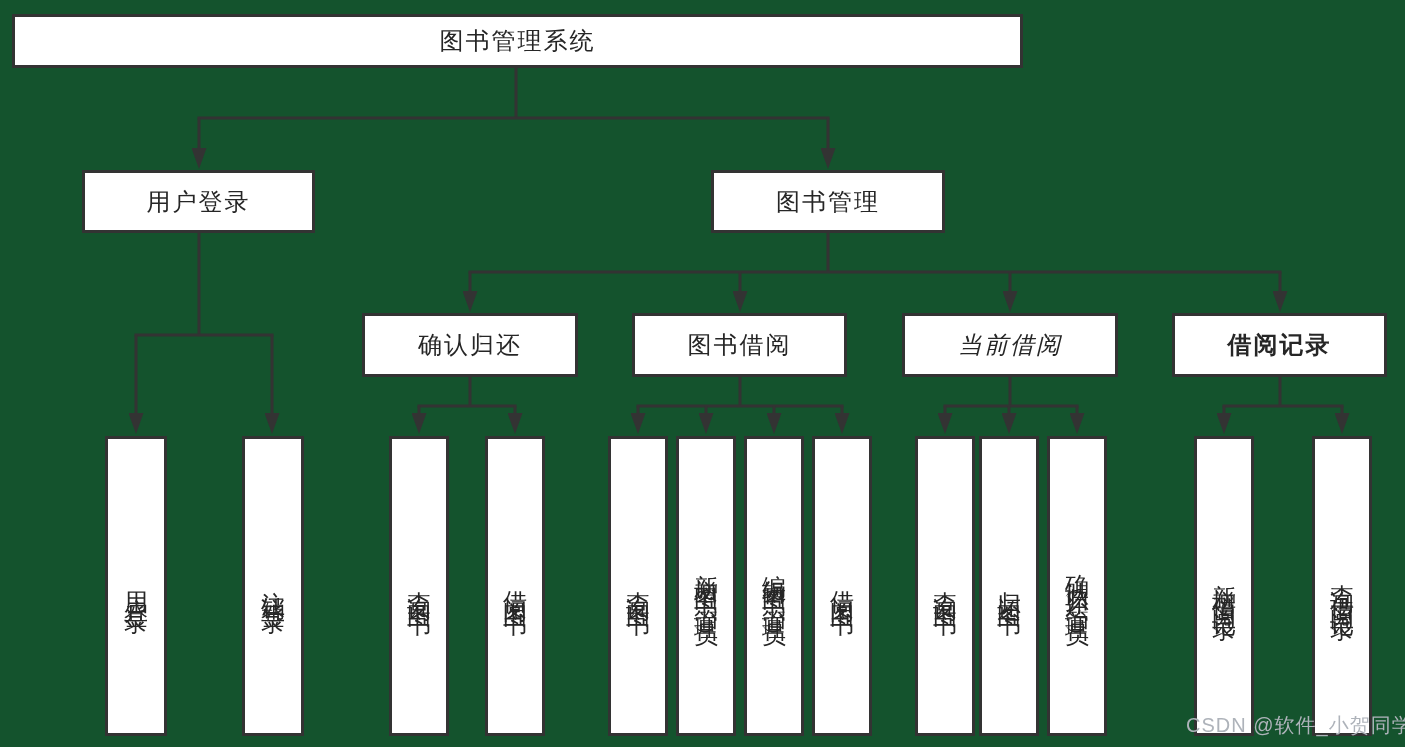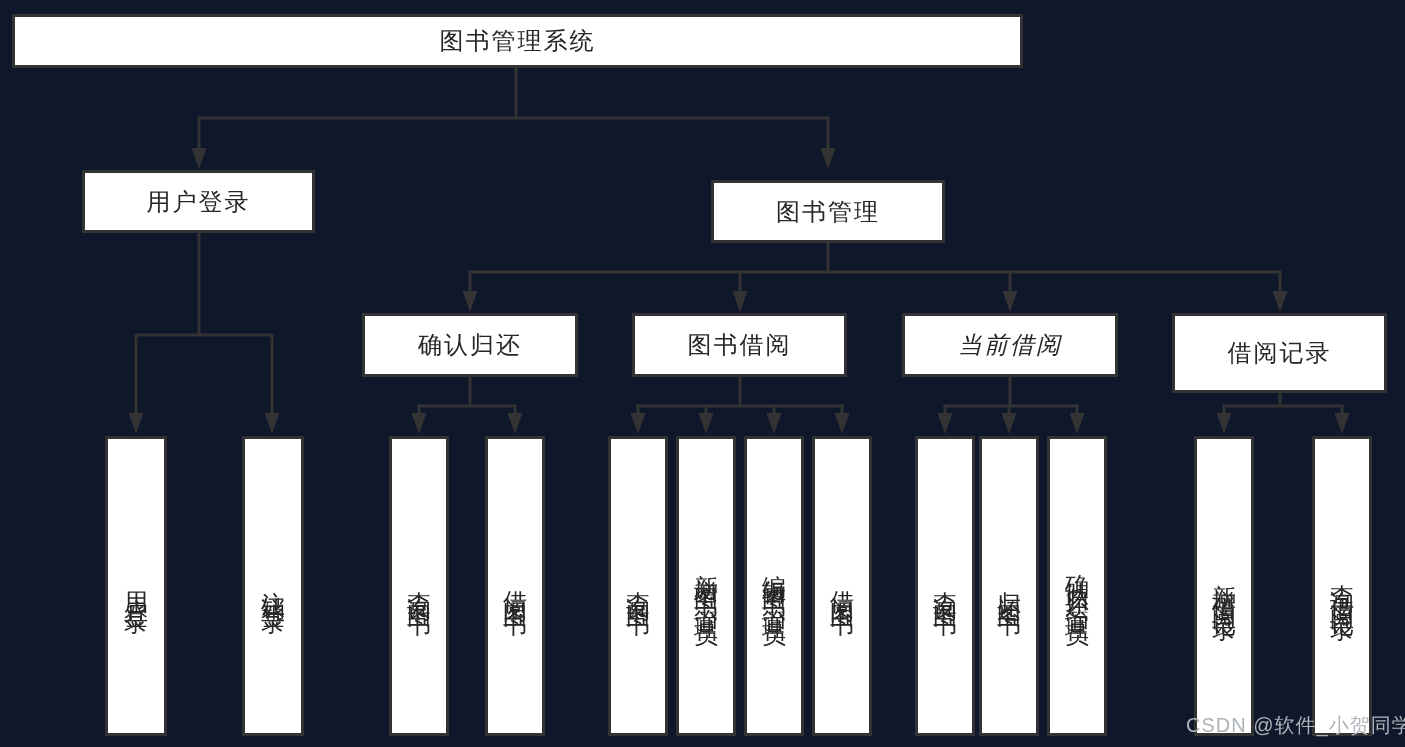--- a/index.html
+++ b/index.html
@@ -4,21 +4,21 @@
 <style>
   html, body {
     margin: 0;
     padding: 0;
     background: #ffffff;
   }
   #canvas {
     position: relative;
     width: 1405px;
     height: 747px;
-    background: #0f172a;
+    background: #14532d;
     font-family: "Liberation Sans", "DejaVu Sans", sans-serif;
     overflow: hidden;
   }
   #edges {
     position: absolute;
     left: 0;
     top: 0;
     width: 1405px;
     height: 747px;
     pointer-events: none;
@@ -124,26 +124,26 @@
         <path d="M1222.5,406 H1343.5"></path>
         <path d="M1224,406 V413" marker-end="url(#arrow)"></path>
         <path d="M1342,406 V413" marker-end="url(#arrow)"></path>
       </g>
     </g>
   </svg>
 
   <div class="node node-h" style="left:12px; top:14px; width:1011px; height:54px;">图书管理系统</div>
 
   <div class="node node-h" style="left:82px; top:170px; width:233px; height:63px;">用户登录</div>
-  <div class="node node-h" style="left:711px; top:180px; width:234px; height:63px;">图书管理</div>
+  <div class="node node-h" style="left:711px; top:170px; width:234px; height:63px;">图书管理</div>
 
   <div class="node node-h" style="left:362px; top:313px; width:216px; height:64px;">确认归还</div>
   <div class="node node-h" style="left:632px; top:313px; width:215px; height:64px;">图书借阅</div>
   <div class="node node-h" style="left:902px; top:313px; width:216px; height:64px;font-style:italic;">当前借阅</div>
-  <div class="node node-h" style="left:1172px; top:313px; width:215px; height:80px;">借阅记录</div>
+  <div class="node node-h" style="left:1172px; top:313px; width:215px; height:64px;font-weight:bold;">借阅记录</div>
 
   <div class="node node-v" style="left:105px; top:436px; width:62px; height:300px;">用户登录</div>
   <div class="node node-v" style="left:242px; top:436px; width:62px; height:300px;">注销登录</div>
 
   <div class="node node-v" style="left:389px; top:436px; width:60px; height:300px;">查询图书</div>
   <div class="node node-v" style="left:485px; top:436px; width:60px; height:300px;">借阅图书</div>
 
   <div class="node node-v" style="left:608px; top:436px; width:60px; height:300px;">查询图书</div>
   <div class="node node-v" style="left:676px; top:436px; width:60px; height:300px;">新增图书（管理员）</div>
   <div class="node node-v" style="left:744px; top:436px; width:60px; height:300px;">编辑图书（管理员）</div>

